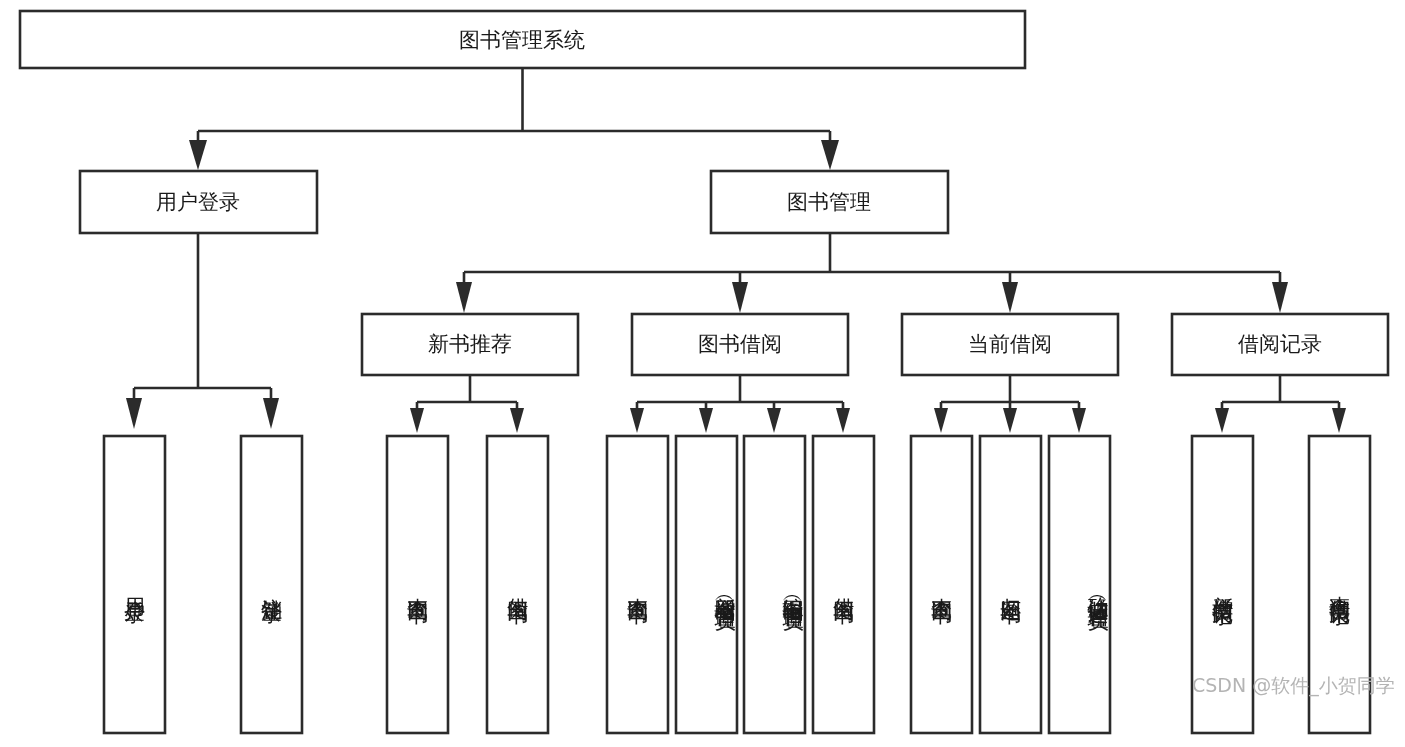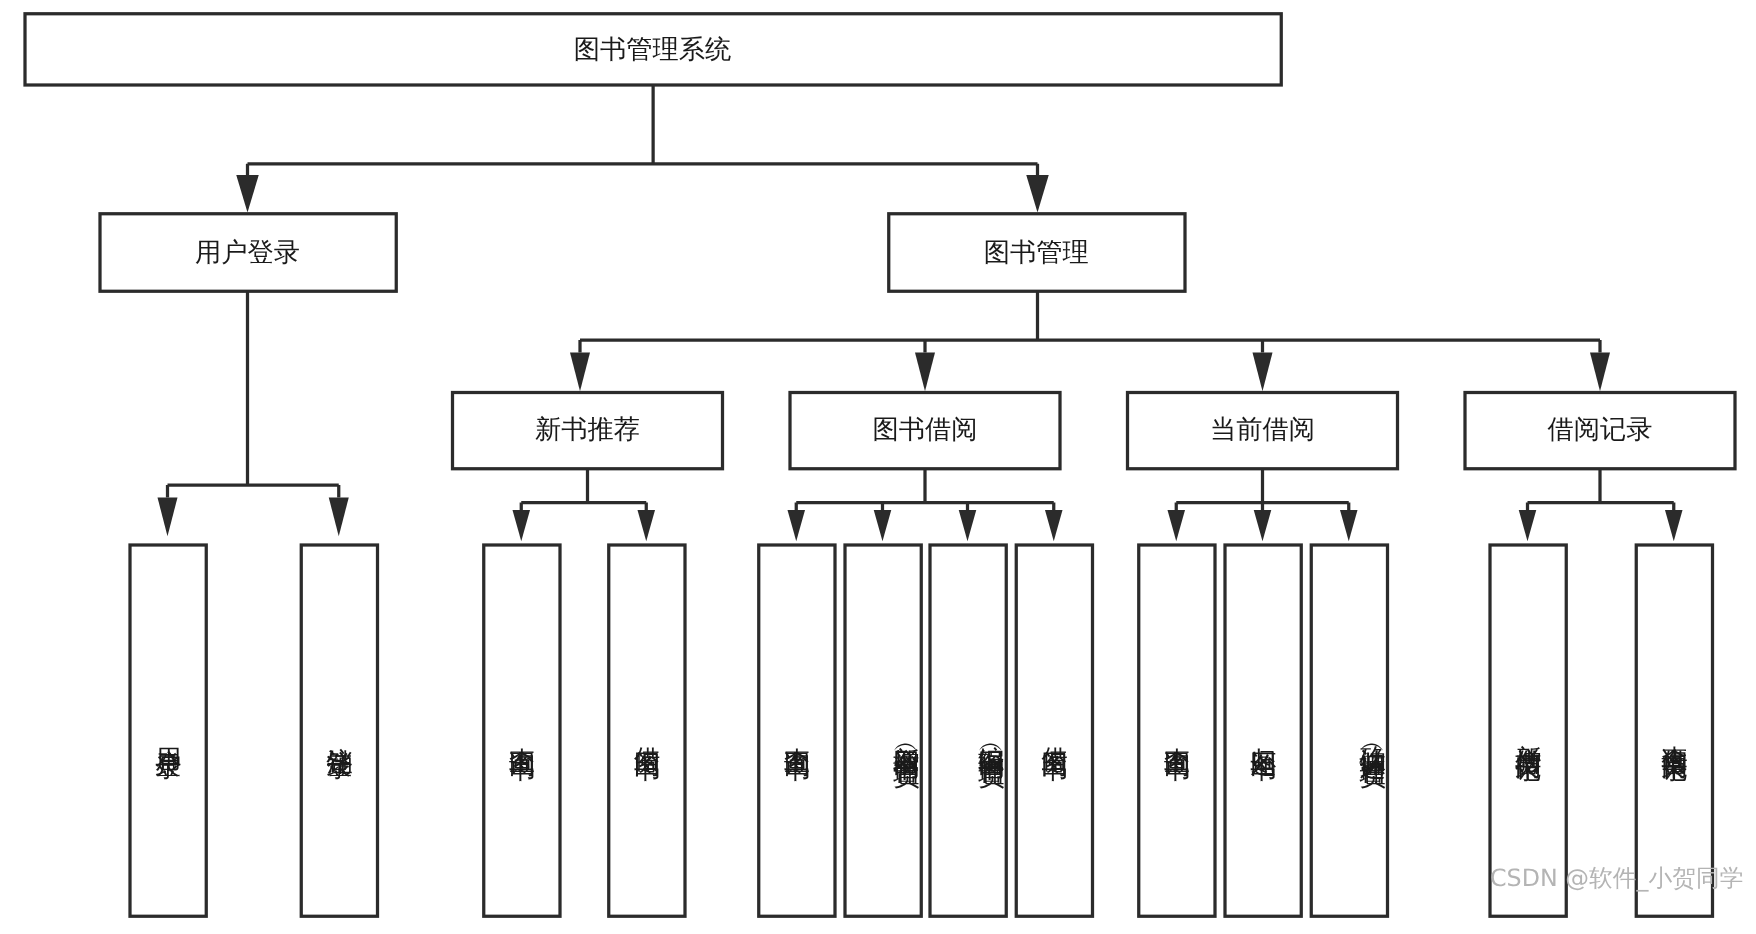--- a/index.html
+++ b/index.html
@@ -213,15 +213,15 @@
   <div class="vlabel" style="left:744px; top:436px; width:61px; height:297px; align-items:flex-start; padding-top:8px; box-sizing:border-box;">编辑图书（管理员）</div>
   <div class="vlabel" style="left:813px; top:436px; width:61px; height:297px;">借阅图书</div>
 
   <div class="vlabel" style="left:911px; top:436px; width:61px; height:297px;">查询图书</div>
   <div class="vlabel" style="left:980px; top:436px; width:61px; height:297px;">归还图书</div>
   <div class="vlabel" style="left:1049px; top:436px; width:61px; height:297px; align-items:flex-start; padding-top:8px; box-sizing:border-box;">确认归还（管理员）</div>
 
   <div class="vlabel" style="left:1192px; top:436px; width:61px; height:297px;">新增借阅记录</div>
   <div class="vlabel" style="left:1309px; top:436px; width:61px; height:297px;">查询借阅记录</div>
 
-  <div class="watermark" style="left:1192px; top:690px;">CSDN @软件_小贺同学</div>
+  <div class="watermark" style="left:1192px; top:673px;">CSDN @软件_小贺同学</div>
 
 </div>
 
 </body></html>

